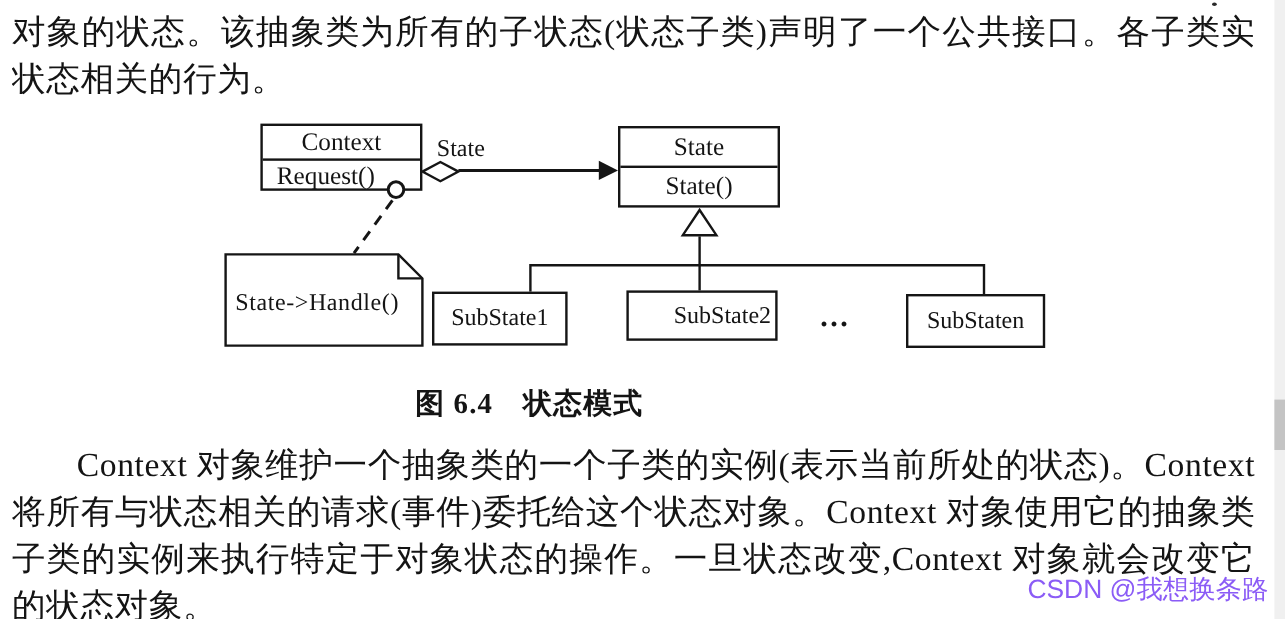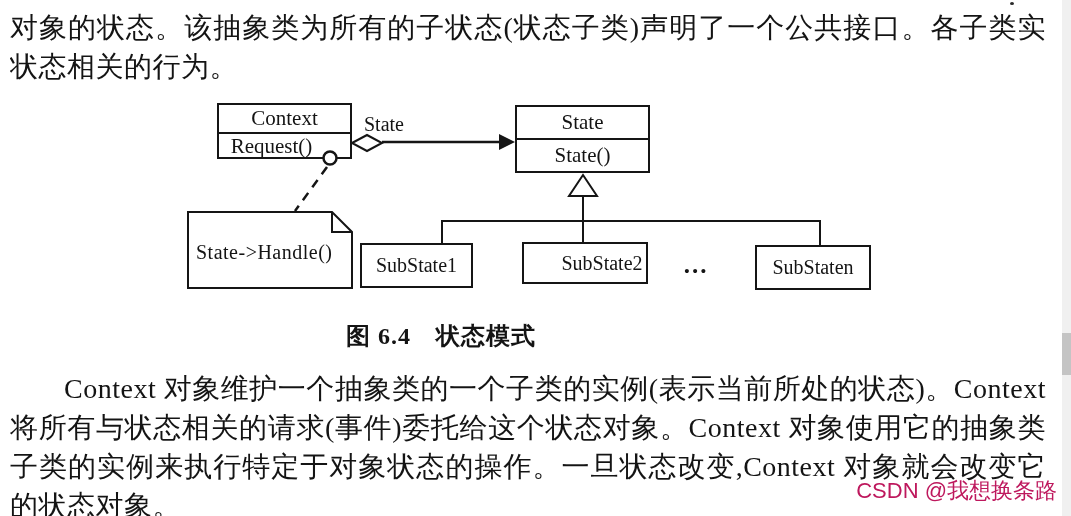--- a/index.html
+++ b/index.html
@@ -97,21 +97,21 @@
     position: absolute; left: 674px; top: 251px;
     width: 44px; text-align: center;
     font-size: 25px; font-weight: bold; letter-spacing: 2px;
   }
 
   
   .watermark {
     position: absolute; right: 14px; top: 476px;
     font-family: "Liberation Sans", "DejaVu Sans", sans-serif;
     font-size: 22px;
-    color: #be185d;
+    color: #8b5cf6;
   }
   .speck {
     position: absolute; left: 1010px; top: 2px;
     width: 4px; height: 3px; background: #2a2a2a; border-radius: 50%;
   }
   .scrollbar-track {
     position: absolute; left: 1062px; top: 0;
     width: 9px; height: 516px;
     background: #f0f0f0;
   }

